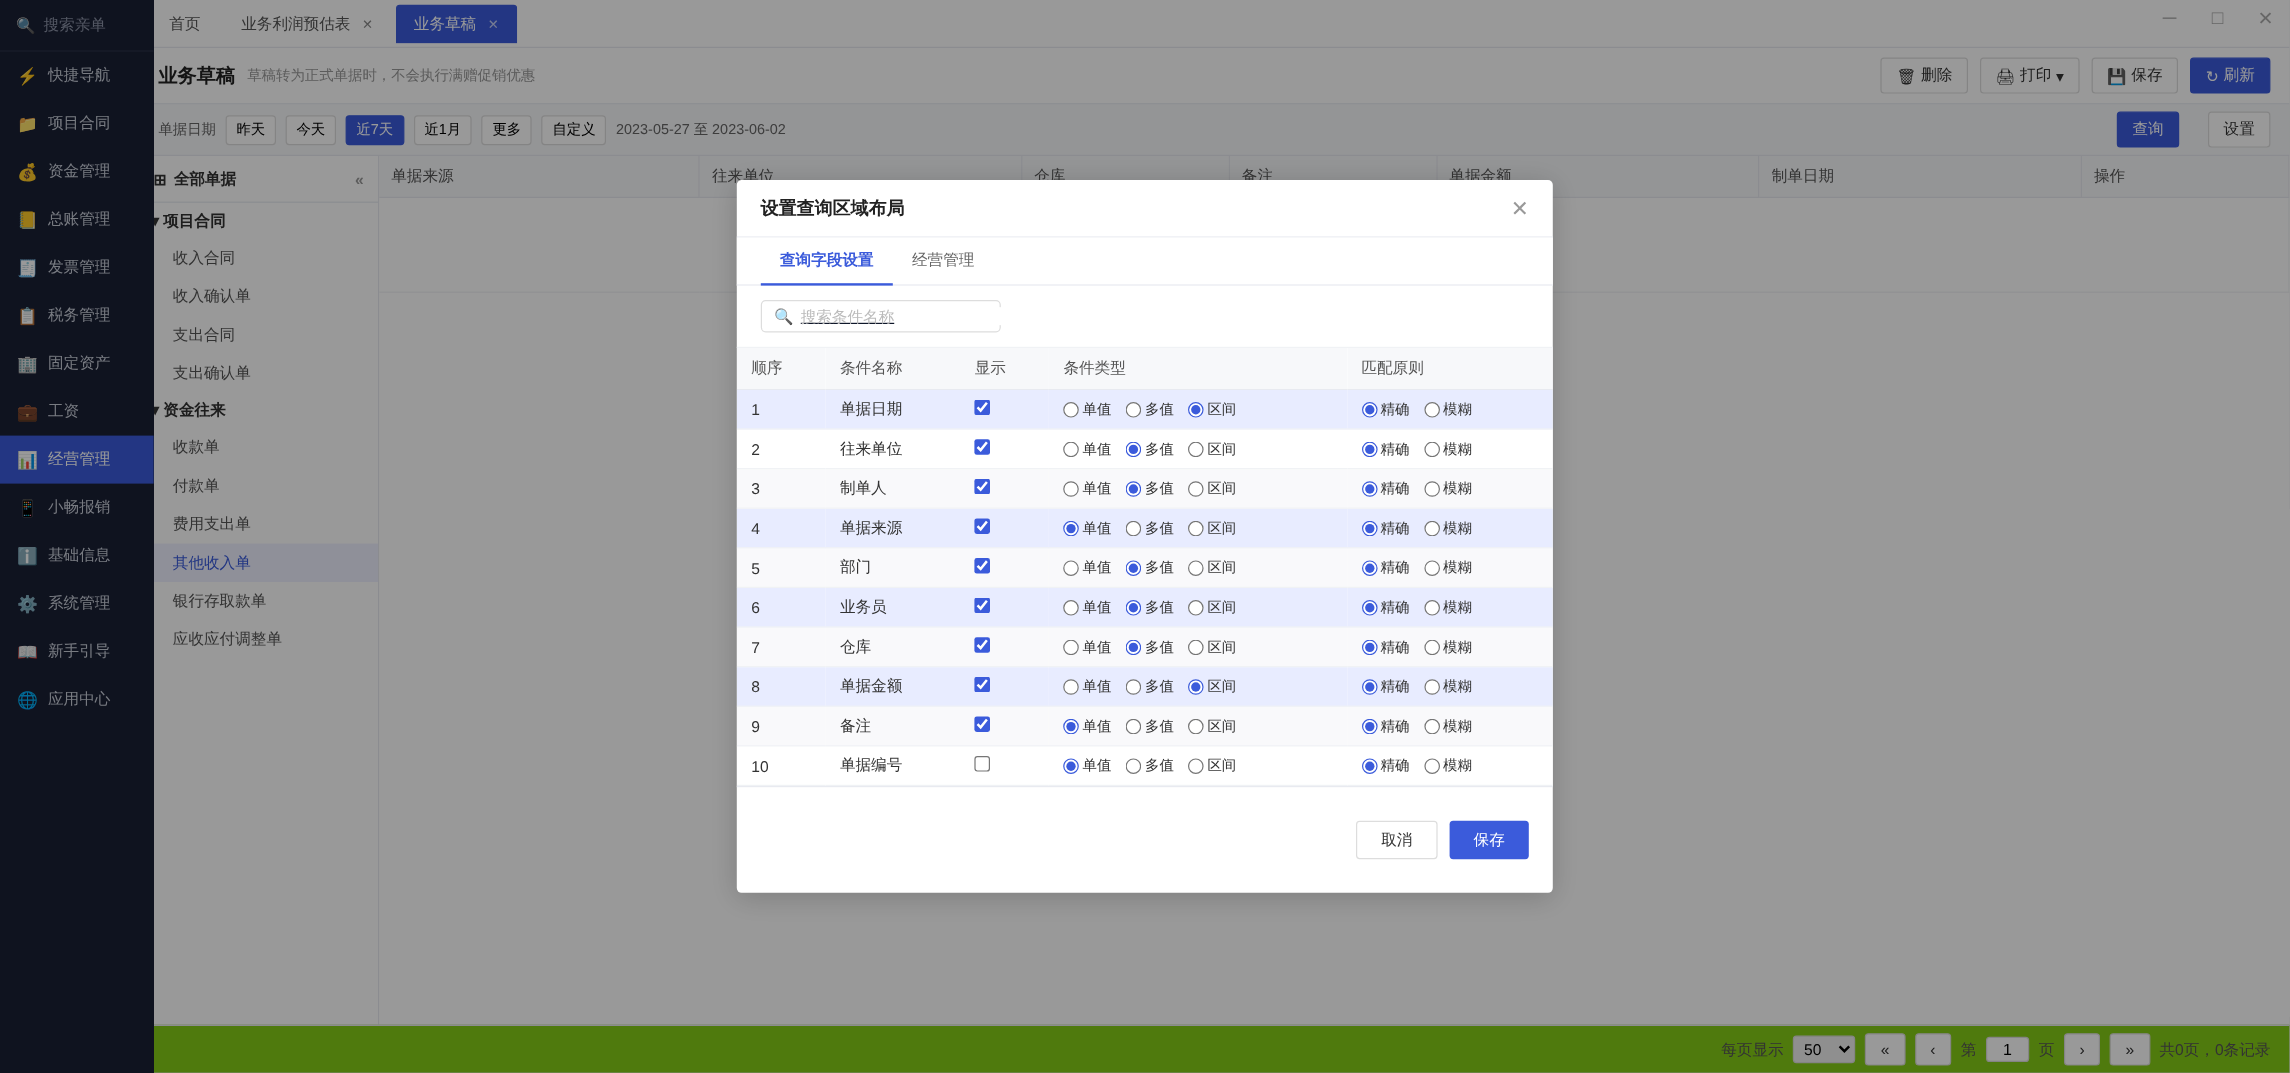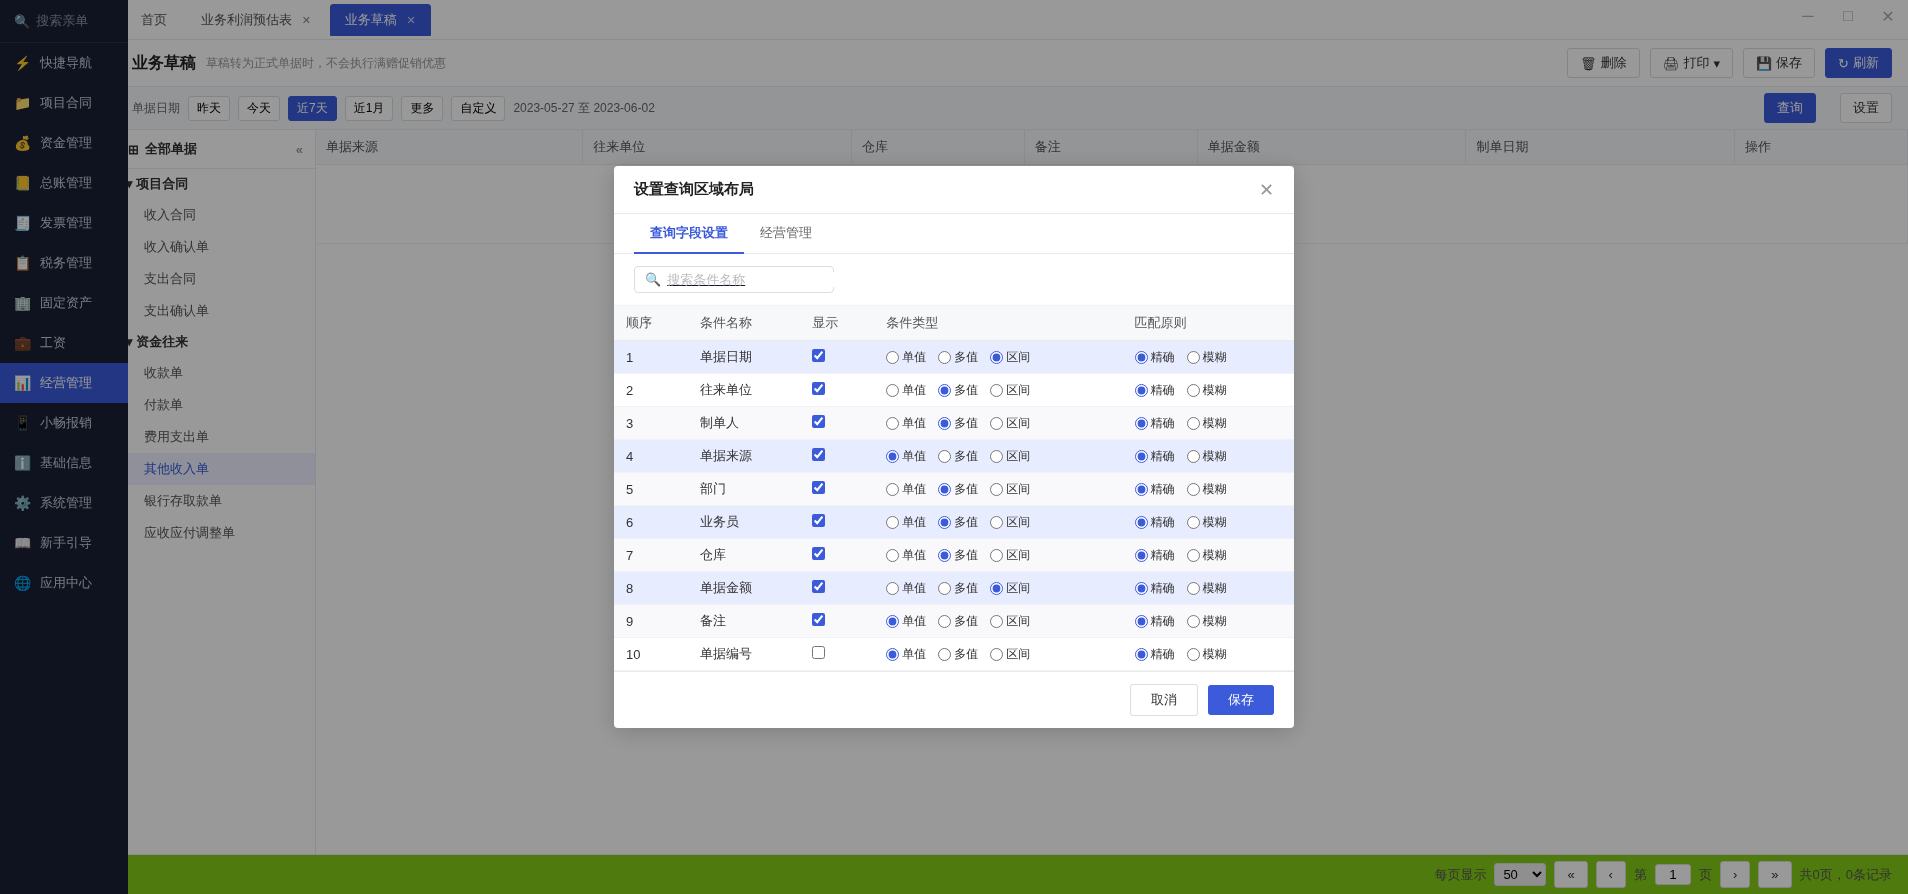--- a/index.html
+++ b/index.html
@@ -162,22 +162,22 @@
     .modal-table tr.selected td { background: #e8ecff; }
 
     
     .radio-group { display: flex; gap: 12px; align-items: center; }
     .radio-label { display: flex; align-items: center; gap: 3px; cursor: pointer; font-size: 12px; }
     input[type="radio"] { accent-color: #3b5bdb; }
     input[type="checkbox"] { accent-color: #3b5bdb; }
 
     
     .modal-footer {
-      padding: 12px 20px; border-top: 1px solid #e8eaf0;
-      display: flex; justify-content: flex-end; gap: 10px; align-items: center;
+      padding: 28px 20px; border-top: 1px solid #e8eaf0;
+      display: flex; justify-content: flex-end; gap: 10px;
     }
     .btn-cancel { padding: 6px 20px; border-radius: 3px; border: 1px solid #ddd; background: #fff; color: #333; cursor: pointer; font-size: 13px; }
     .btn-save { padding: 6px 20px; border-radius: 3px; border: none; background: #3b5bdb; color: #fff; cursor: pointer; font-size: 13px; }
 
     
     .window-controls {
       position: fixed; top: 0; right: 0; display: flex; align-items: center; gap: 0;
       z-index: 200;
     }
     .win-btn { width: 40px; height: 32px; display: flex; align-items: center; justify-content: center; cursor: pointer; font-size: 16px; color: #666; background: transparent; }

